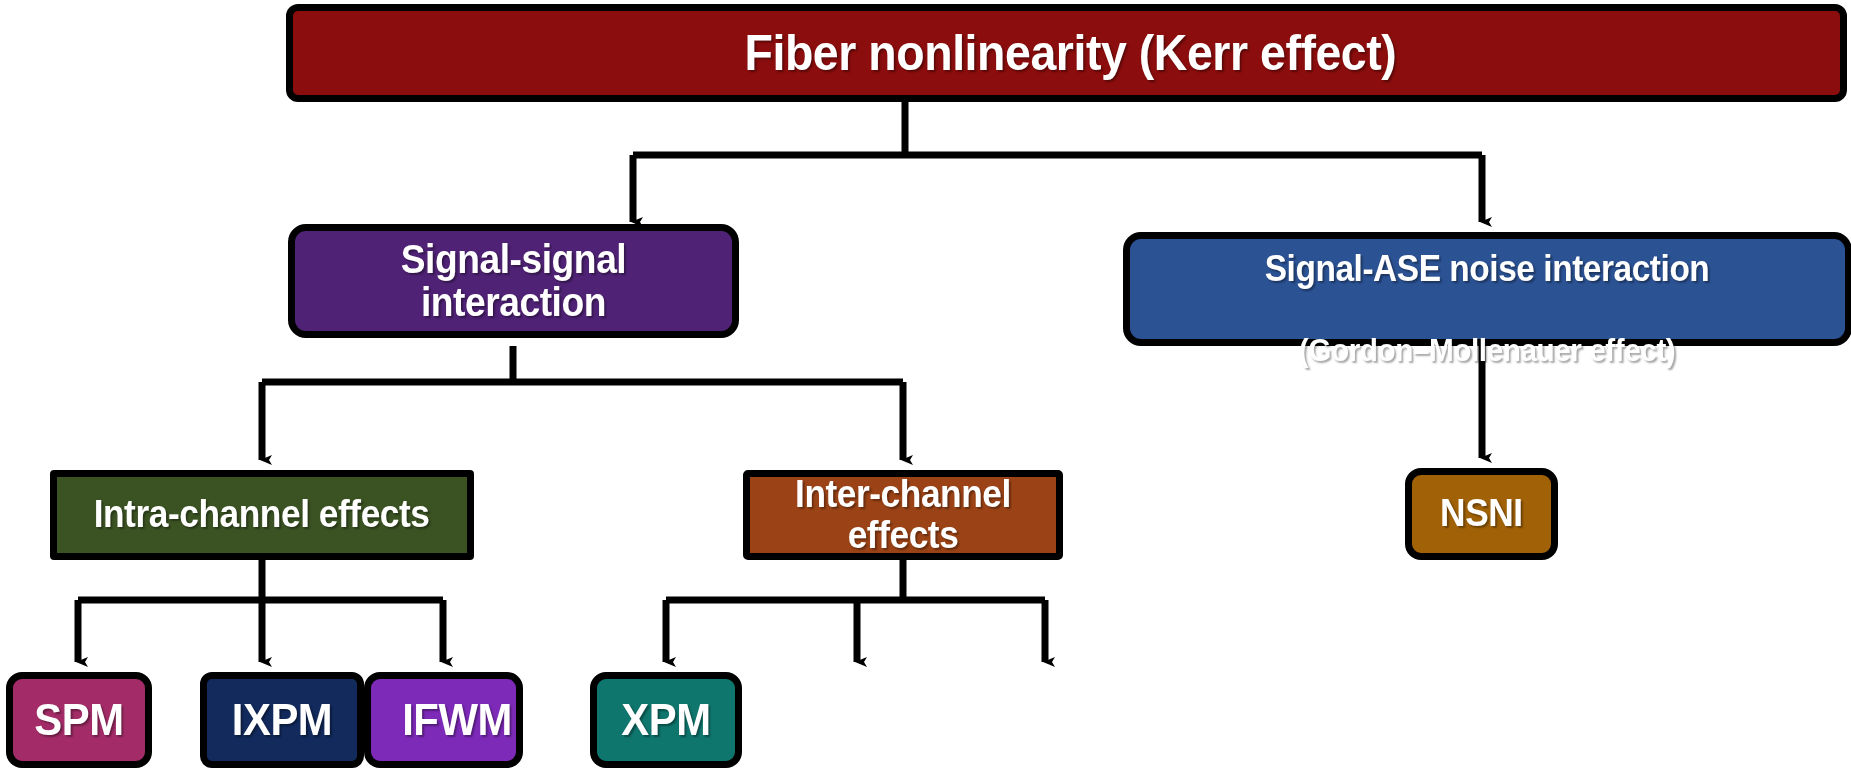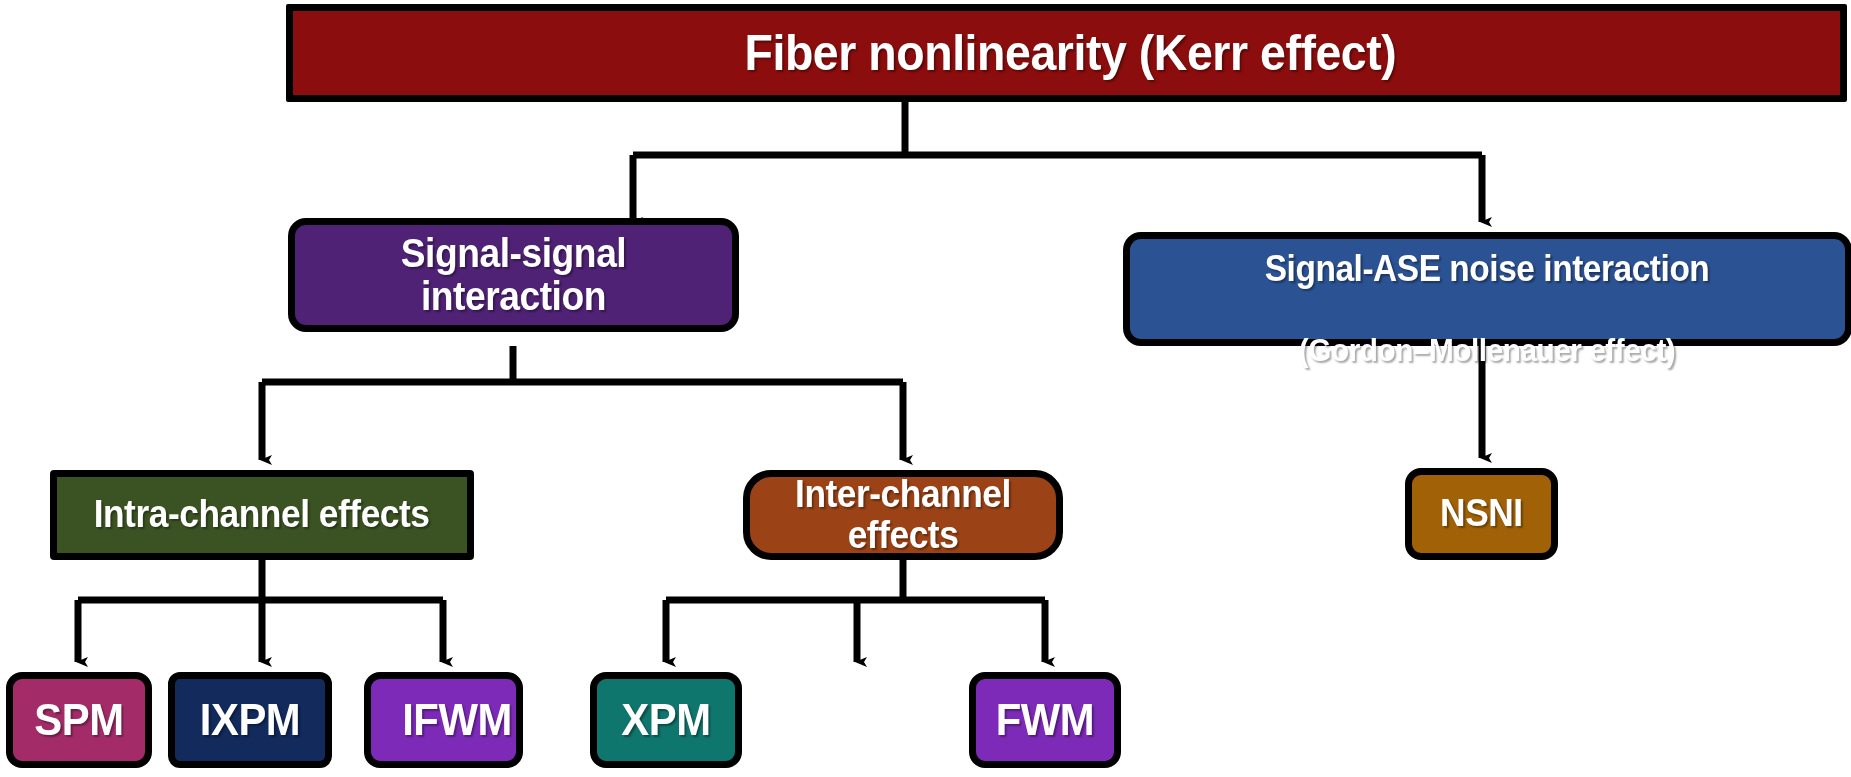--- a/index.html
+++ b/index.html
@@ -46,27 +46,27 @@
     padding: 0 10px;
     white-space: pre-line;
     transform: scaleX(0.93);
   }
 
   
   #node-root {
     left: 286px;  top: 4px;
     width: 1561px; height: 98px;
     background: #8b0d0d;
-    border-radius: 2px;
+    border-radius: 12px;
     font-size: 50px;
     padding-left: 8px;
   }
   
   #node-sig-sig {
-    left: 288px; top: 218px;
+    left: 288px; top: 224px;
     width: 451px; height: 114px;
     background: #4f2275;
     font-size: 40px;
   }
   #node-sig-ase {
     left: 1123px; top: 232px;
     width: 729px; height: 114px;
     background: #2b5293;
     font-size: 36px;
   }
@@ -78,40 +78,40 @@
     left: 50px; top: 470px;
     width: 424px; height: 90px;
     background: #3b5323;
     border-radius: 4px;
     font-size: 38px;
   }
   #node-inter {
     left: 743px; top: 470px;
     width: 320px; height: 90px;
     background: #9b4316;
-    border-radius: 28px;
+    border-radius: 5px;
     font-size: 38px;
   }
   #node-nsni {
     left: 1405px; top: 468px;
     width: 153px; height: 92px;
     background: #a16207;
     border-radius: 16px;
     font-size: 38px;
   }
 
   
   .leaf {
     top: 672px;
     height: 96px;
     font-size: 45px;
     border-radius: 16px;
   }
   #node-spm   { left: 6px;    width: 146px; background: #a32c68; }
-  #node-ixpm  { left: 168px;  width: 164px; background: #122a5c; border-radius: 12px; }
+  #node-ixpm  { left: 200px;  width: 164px; background: #122a5c; border-radius: 12px; }
   #node-ifwm  { left: 364px;  width: 159px; background: #7d2ab8; padding-left: 27px; }
   #node-xpm   { left: 590px;  width: 152px; background: #0f766e; }
   #node-xpolm { left: 770px;  width: 173px; background: #24a24f; }
   #node-fwm   { left: 969px;  width: 152px; background: #7d2ab8; }
 </style>
 </head>
 <body>
 
 <div id="diagram">
 
@@ -187,17 +187,14 @@
 
   <div class="node leaf" id="node-ifwm">
     <span class="node-label">IFWM</span>
   </div>
 
   <div class="node leaf" id="node-xpm">
     <span class="node-label">XPM</span>
   </div>
 
 
-  <div class="node leaf" id="node-fwm">
-    <span class="node-label">FWM</span>
-  </div>
 
 </div>
 
 </body></html>

